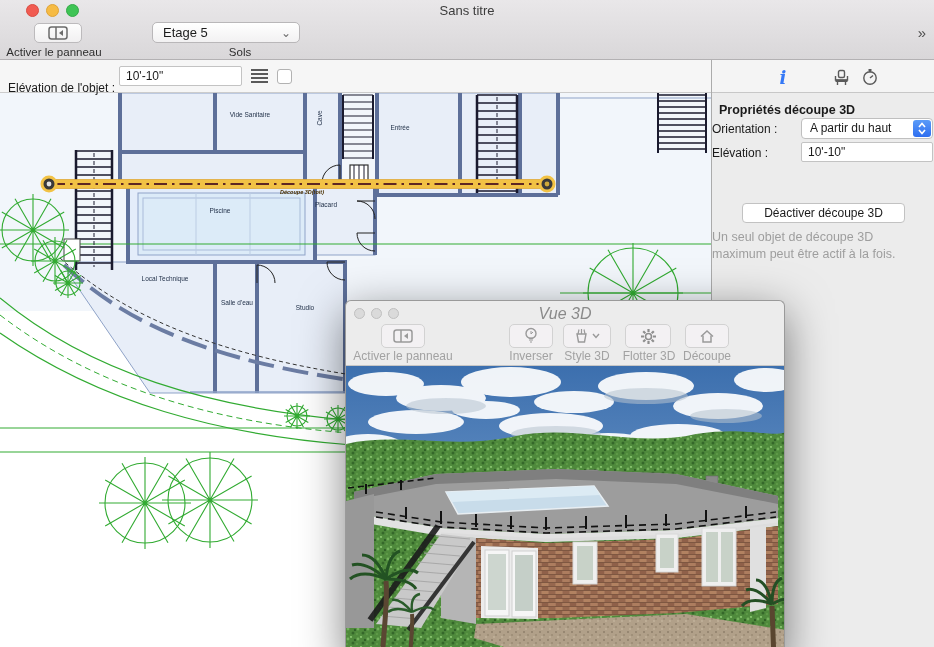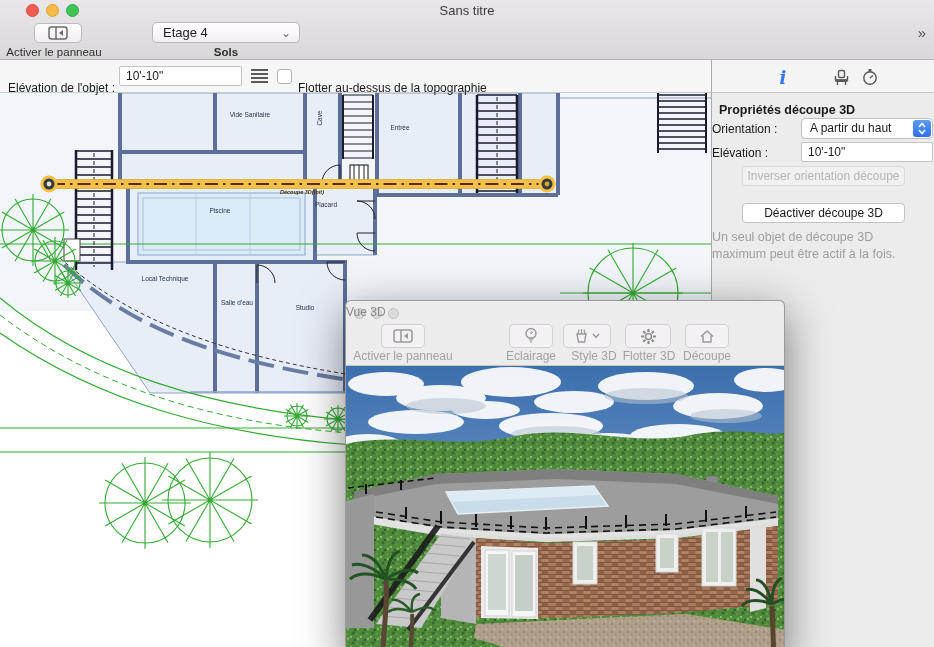--- a/index.html
+++ b/index.html
@@ -54,21 +54,21 @@
     color:#1a1a1a; line-height:18px; }
   .insp-note { position:absolute; left:0; top:169px; width:198px; font-size:12.5px; color:#9e9e9e; line-height:1.35; }
 
   
   .plan-canvas { position:absolute; left:0; top:93px; width:711px; height:554px; background:#fff; z-index:1; }
 
   
   .v3d { position:absolute; left:345px; top:300px; width:440px; height:360px; z-index:10;
     border-radius:6px 6px 0 0; box-shadow:0 12px 45px rgba(0,0,0,.5); background:#ececec; border:1px solid #9a9a9a; border-bottom:none; overflow:hidden; }
   .v3d-titlebar { position:absolute; left:0; top:0; width:100%; height:21px; }
-  .v3d-title { position:absolute; left:0; right:0; top:4px; text-align:left; font-size:12px; color:#8a8a8a; }
+  .v3d-title { position:absolute; left:0; right:0; top:4px; text-align:center; font-size:16px; color:#8a8a8a;font-style:italic; }
   .v3d-lights { position:absolute; left:8px; top:7px; display:flex; gap:6px; }
   .v3d-light { width:11px; height:11px; border-radius:50%; background:#dadada; border:1px solid #c0c0c0; }
   .v3d-toolbar { position:absolute; left:0; top:21px; width:100%; height:44px; border-bottom:1px solid #c6c6c6; }
   .v3d-btn { position:absolute; top:2px; height:24px; background:#f3f1f3; border:1px solid #d2d2d2; border-radius:5px;
     display:flex; align-items:center; justify-content:center; gap:3px; }
   .v3d-lab { position:absolute; top:27px; font-size:12px; color:#a2a2a2; text-align:center; white-space:nowrap; }
   .v3d-view { position:absolute; left:0; top:65px; width:440px; height:295px; background:#6a93c4; }
 </style>
 </head>
 <body>
@@ -231,38 +231,37 @@
     </div>
     <div class="tool-btn" style="left:34px; top:23px; width:48px; height:20px;">
       <svg width="20" height="14" viewBox="0 0 20 14">
         <rect x="1" y="1" width="18" height="12" rx="2.5" fill="none" stroke="#6b6b6b" stroke-width="1.5"></rect>
         <line x1="8" y1="1" x2="8" y2="13" stroke="#6b6b6b" stroke-width="1.5"></line>
         <path d="M15,4 L11,7 L15,10 Z" fill="#6b6b6b"></path>
       </svg>
     </div>
     <div class="tool-caption" style="left:0px; top:46px; width:108px;">Activer le panneau</div>
     <div class="floor-select">
-      <span>Etage 4</span>
+      <span>Etage 5</span>
       <span class="chev">⌄</span>
     </div>
-    <div class="tool-caption" style="left:152px; top:46px; width:148px;font-weight:bold;">Sols</div>
+    <div class="tool-caption" style="left:166px; top:46px; width:148px;">Sols</div>
     <div class="overflow">»</div>
   </div>
 
   <div class="objectbar">
     <div class="lbl" style="left:8px;">Elévation de l'objet :</div>
     <div class="textbox" style="left:119px; top:6px; width:123px; height:20px;">10'-10"</div>
     <div class="hamburger">
         <i></i>
         <i></i>
         <i></i>
         <i></i>
       </div>
     <div class="checkbox"></div>
-    <div class="lbl" style="left:298px;">Flotter au-dessus de la topographie</div>
   </div>
 
   <div class="inspector">
     <div class="insp-tabs">
       <div class="insp-icon" style="left:61px;">
         <span class="info-glyph">i</span>
       </div>
       <div class="insp-icon" style="left:119px;">
         <svg width="17" height="17" viewBox="0 0 17 17">
           <rect x="5.5" y="1.5" width="6" height="7" rx="1.5" fill="none" stroke="#5a5a5a" stroke-width="1.4"></rect>
@@ -287,21 +286,20 @@
       <span>A partir du haut</span>
       <span class="stepper">
         <svg width="10" height="13" viewBox="0 0 10 13">
           <path d="M2,5 L5,1.5 L8,5" fill="none" stroke="#fff" stroke-width="1.6"></path>
           <path d="M2,8 L5,11.5 L8,8" fill="none" stroke="#fff" stroke-width="1.6"></path>
         </svg>
       </span>
     </div>
     <div class="insp-label" style="left:0; top:86px; width:84px;">Elévation :</div>
     <div class="textbox insp-input">10'-10"</div>
-    <div class="btn btn-disabled">Inverser orientation découpe</div>
     <div class="btn btn-normal">Déactiver découpe 3D</div>
     <div class="insp-note">Un seul objet de découpe 3D maximum peut être actif à la fois.</div>
   </div>
 
   <div class="v3d">
     <div class="v3d-titlebar">
       <div class="v3d-lights">
         <div class="v3d-light"></div>
         <div class="v3d-light"></div>
         <div class="v3d-light"></div>
@@ -317,31 +315,31 @@
         </svg>
       </div>
       <div class="v3d-lab" style="left:0px; width:114px;">Activer le panneau</div>
       <div class="v3d-btn" style="left:163px; width:44px;">
         <svg width="14" height="18" viewBox="0 0 14 18">
           <circle cx="7" cy="6.5" r="5" fill="none" stroke="#9a9a9a" stroke-width="1.4"></circle>
           <path d="M5,11 h4 M5,13 h4 M6,15 h2" stroke="#9a9a9a" stroke-width="1.2" fill="none"></path>
           <path d="M7,4 v3 l2,-2" stroke="#9a9a9a" stroke-width="1" fill="none"></path>
         </svg>
       </div>
-      <div class="v3d-lab" style="left:144px; width:82px;">Eclairage</div>
+      <div class="v3d-lab" style="left:144px; width:82px;">Inverser</div>
       <div class="v3d-btn" style="left:217px; width:48px;">
         <svg width="15" height="16" viewBox="0 0 15 16">
           <path d="M3,6 L12,6 L10.5,14 L4.5,14 Z" fill="none" stroke="#9a9a9a" stroke-width="1.4"></path>
           <path d="M4,6 L5,1.5 M7.5,6 L7.5,1 M11,6 L10,1.5" stroke="#9a9a9a" stroke-width="1.2"></path>
         </svg>
         <svg width="8" height="6" viewBox="0 0 8 6">
           <path d="M1,1 L4,4.5 L7,1" fill="none" stroke="#9a9a9a" stroke-width="1.4"></path>
         </svg>
       </div>
-      <div class="v3d-lab" style="left:210px; width:76px;">Style 3D</div>
+      <div class="v3d-lab" style="left:203px; width:76px;">Style 3D</div>
       <div class="v3d-btn" style="left:279px; width:46px;">
         <svg width="17" height="17" viewBox="0 0 17 17">
           <circle cx="8.5" cy="8.5" r="3" fill="none" stroke="#8e8e8e" stroke-width="1.6"></circle>
           <g stroke="#8e8e8e" stroke-width="2.2">
             <line x1="8.5" y1="1" x2="8.5" y2="4"></line>
               <line x1="8.5" y1="13" x2="8.5" y2="16"></line>
             <line x1="1" y1="8.5" x2="4" y2="8.5"></line>
               <line x1="13" y1="8.5" x2="16" y2="8.5"></line>
             <line x1="3.2" y1="3.2" x2="5.3" y2="5.3"></line>
               <line x1="11.7" y1="11.7" x2="13.8" y2="13.8"></line>

